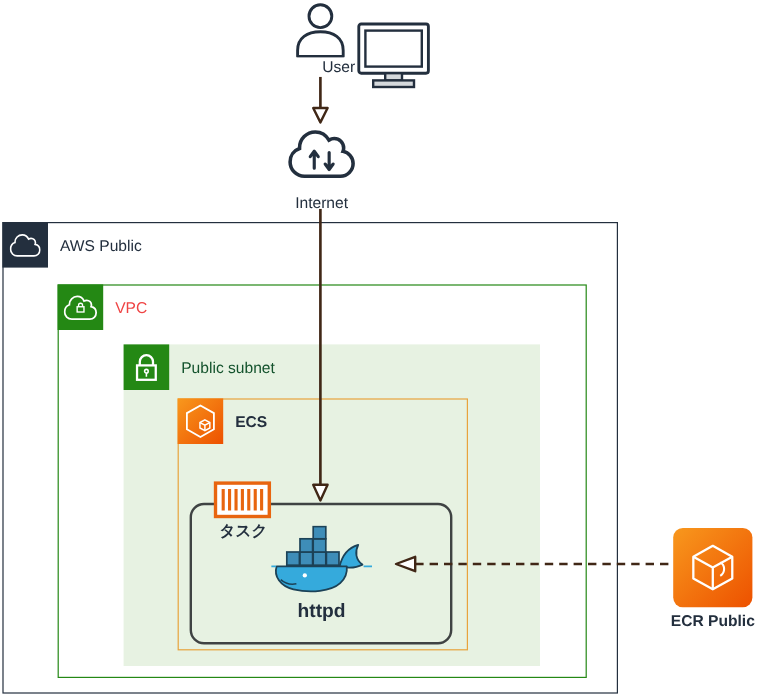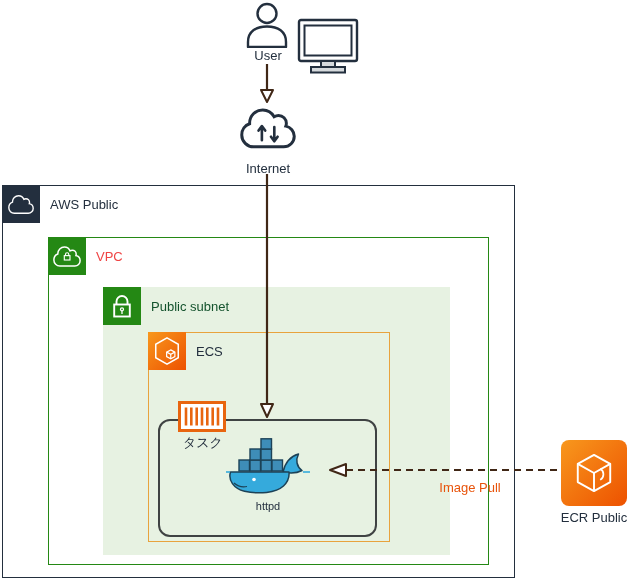--- a/index.html
+++ b/index.html
@@ -3,48 +3,48 @@
 <meta charset="utf-8">
 <style>
   html,body{margin:0;padding:0;background:#fff;}
   #canvas{
     position:relative;width:644px;height:583px;background:#ffffff;
     font-family:"Liberation Sans",sans-serif;overflow:hidden;
   }
   .abs{position:absolute;}
   .lbl{position:absolute;font-size:13px;color:#232F3E;white-space:nowrap;line-height:1.2;}
   .ctr{text-align:center;}
-  .bold{font-weight:normal;}
+  .bold{font-weight:bold;}
 
   
   #aws-box{left:2px;top:185px;width:511px;height:391px;border:1px solid #232F3E;}
   #vpc-box{left:48px;top:237px;width:439px;height:326px;border:1px solid #248814;}
   #subnet-box{left:103px;top:287px;width:347px;height:268px;background:#E7F2E2;}
   #ecs-box{left:148px;top:332px;width:240px;height:208px;border:1px solid #E8A33D;}
   #task-box{left:158px;top:419px;width:215px;height:114px;border:2px solid #3F4343;border-radius:12px;}
 
   
   .hdr-icon{width:38px;height:38px;display:flex;align-items:center;justify-content:center;}
   #aws-icon{left:2px;top:185px;background:#232F3E;}
   #vpc-icon{left:48px;top:237px;background:#248814;}
   #subnet-icon{left:103px;top:287px;background:#248814;}
   #ecs-icon{left:148px;top:332px;background:linear-gradient(135deg,#F8981D,#ED5100);}
   #ecr-icon{left:561px;top:440px;width:66px;height:66px;border-radius:8px;
     background:linear-gradient(135deg,#F8981D,#ED5100);
     display:flex;align-items:center;justify-content:center;}
 
   
-  #user-label{left:240px;top:48px;width:56px;}
+  #user-label{left:240px;top:48px;width:56px;text-align:right;}
   #internet-label{left:242px;top:161px;width:52px;}
   #aws-label{left:50px;top:197px;}
   #vpc-label{left:96px;top:249px;color:#ef4444;}
   #subnet-label{left:151px;top:299px;color:#14532d;}
   #ecs-label{left:196px;top:344px;}
   #task-label{left:183px;top:435px;}
-  #httpd-label{left:226px;top:500px;width:84px;font-size:11px;}
+  #httpd-label{left:226px;top:500px;width:84px;font-size:16px;}
   #imagepull-label{left:408px;top:480px;width:124px;color:#E8540C;}
   #ecr-label{left:540px;top:510px;width:108px;}
 
   svg{display:block;}
 </style>
 </head>
 <body>
 
 <div id="canvas">
 
@@ -158,15 +158,14 @@
 
   <svg class="abs" style="left:259px;top:174px" width="16" height="246" viewBox="0 0 16 246">
     <line x1="8" y1="0" x2="8" y2="230" stroke="#402716" stroke-width="2.2"></line>
     <polygon points="2,230 14,230 8,243" fill="#fff" stroke="#402716" stroke-width="2" stroke-linejoin="round"></polygon>
   </svg>
 
   <svg class="abs" style="left:326px;top:460px" width="238" height="20" viewBox="0 0 238 20">
     <line x1="20" y1="10" x2="236" y2="10" stroke="#402716" stroke-width="2.2" stroke-dasharray="7 5"></line>
     <polygon points="20,4 20,16 4,10" fill="#fff" stroke="#402716" stroke-width="2" stroke-linejoin="round"></polygon>
   </svg>
-  <div class="lbl ctr bold" id="imagepull-label">Image Pull</div>
 
 </div>
 
 </body></html>

